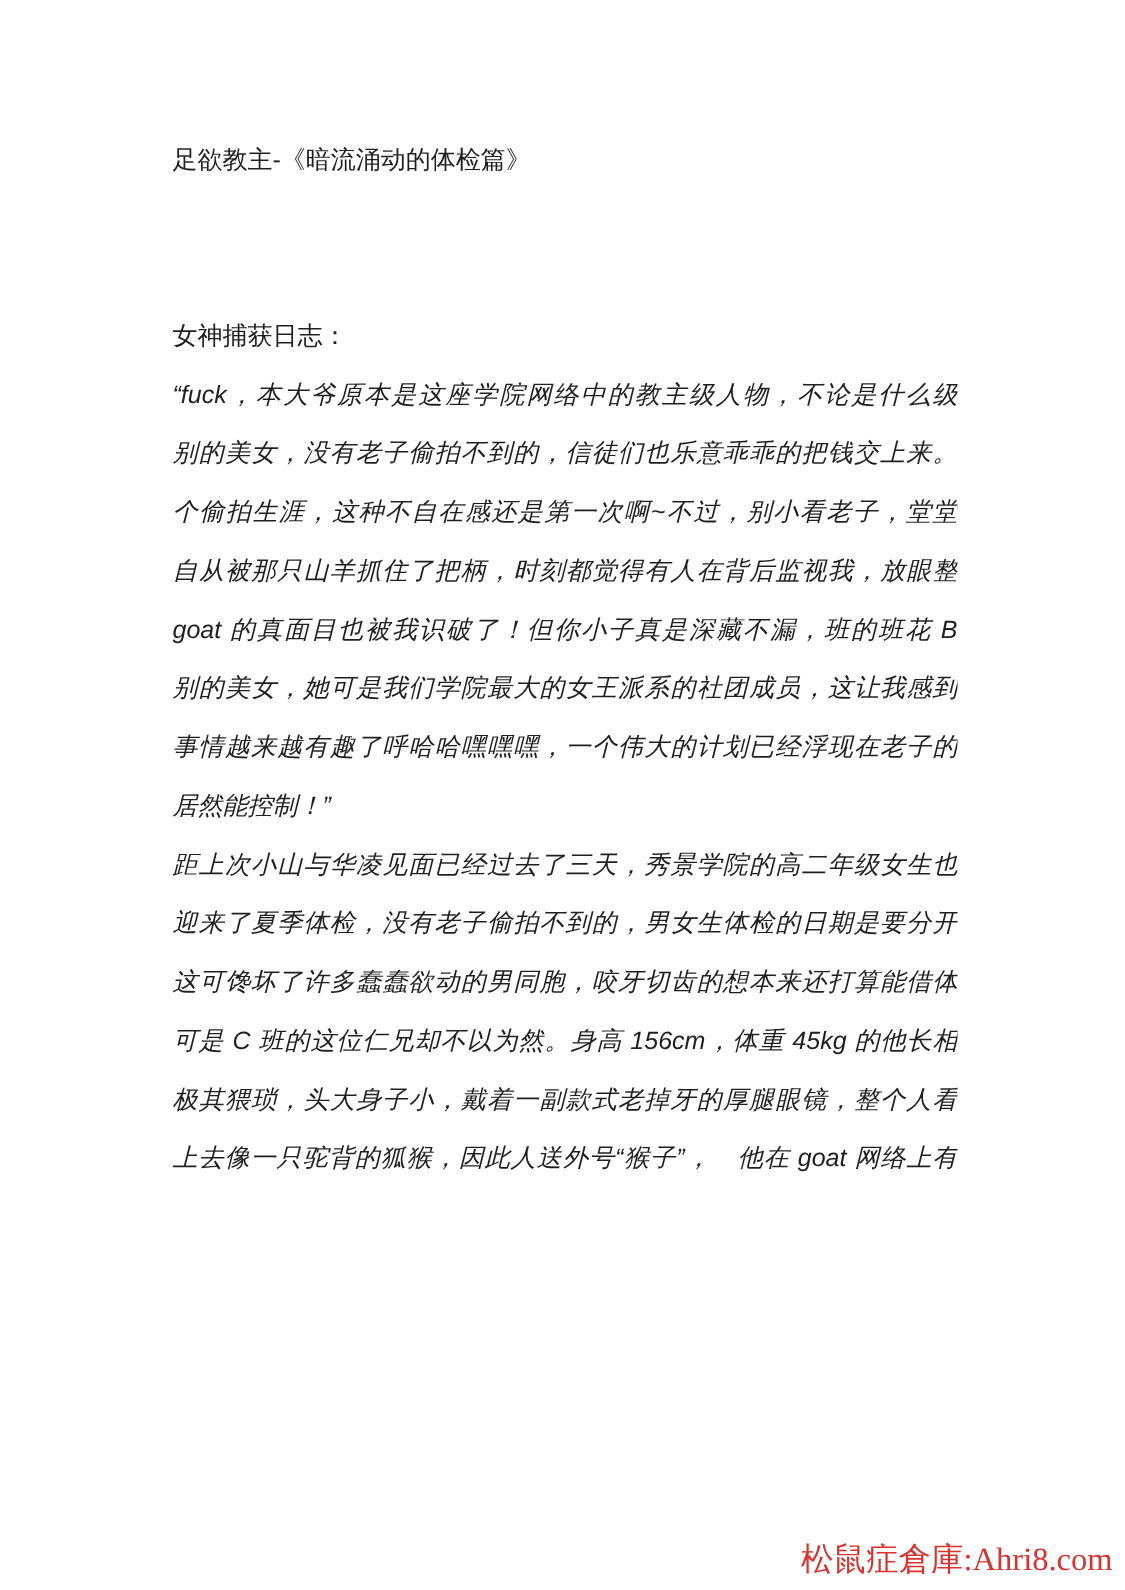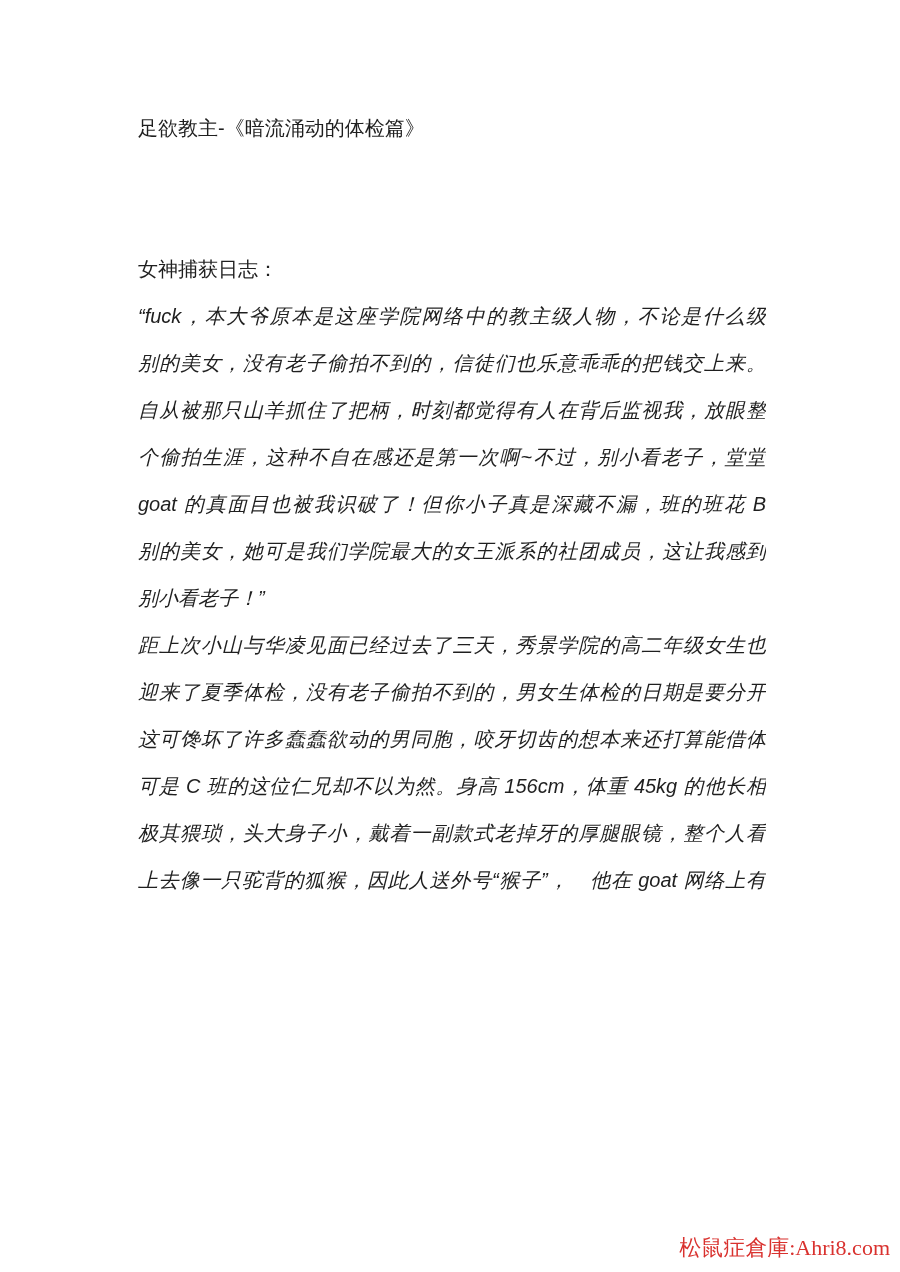--- a/index.html
+++ b/index.html
@@ -40,42 +40,43 @@
   }
   .title-line, .heading-line {
     text-align: left;
   }
   .watermark {
     position: absolute;
     top: 1228px;
     right: 10px;
     height: 40px;
     line-height: 40px;
-    font-size: 22px;
+    font-size: 26px;
     font-family: "Liberation Serif", "DejaVu Serif", serif;
     white-space: nowrap;
   }
 </style>
 </head>
 <body>
 
 <div class="page">
   <div class="content">
     <div class="title-line">足欲教主-《暗流涌动的体检篇》</div>
     <div class="blank-line"></div>
     <div class="blank-line"></div>
     <div class="heading-line">女神捕获日志：</div>
     <div>
         <div class="line">“fuck，本大爷原本是这座学院网络中的教主级人物，不论是什么级</div>
         <div class="line">别的美女，没有老子偷拍不到的，信徒们也乐意乖乖的把钱交上来。</div>
+        <div class="line">个偷拍生涯，这种不自在感还是第一次啊~不过，别小看老子，堂堂</div>
         <div class="line">自从被那只山羊抓住了把柄，时刻都觉得有人在背后监视我，放眼整</div>
-        <div class="line">个偷拍生涯，这种不自在感还是第一次啊~不过，别小看老子，堂堂</div>
         <div class="line">goat 的真面目也被我识破了！但你小子真是深藏不漏，班的班花 B</div>
         <div class="line">别的美女，她可是我们学院最大的女王派系的社团成员，这让我感到</div>
-        <div class="line last">别小看老子！”</div>
+        <div class="line">事情越来越有趣了呼哈哈嘿嘿嘿，一个伟大的计划已经浮现在老子的</div>
+        <div class="line last">居然能控制！”</div>
         <div class="line">距上次小山与华凌见面已经过去了三天，秀景学院的高二年级女生也</div>
         <div class="line">迎来了夏季体检，没有老子偷拍不到的，男女生体检的日期是要分开的，</div>
         <div class="line">这可馋坏了许多蠢蠢欲动的男同胞，咬牙切齿的想本来还打算能借体</div>
         <div class="line">可是 C 班的这位仁兄却不以为然。身高 156cm，体重 45kg 的他长相</div>
         <div class="line">极其猥琐，头大身子小，戴着一副款式老掉牙的厚腿眼镜，整个人看</div>
         <div class="line">上去像一只驼背的狐猴，因此人送外号“猴子”，　他在 goat 网络上有</div>
       </div>
   </div>
 
   <div class="watermark" style="color: rgb(217, 50, 47);">松鼠症倉庫:Ahri8.com</div>

